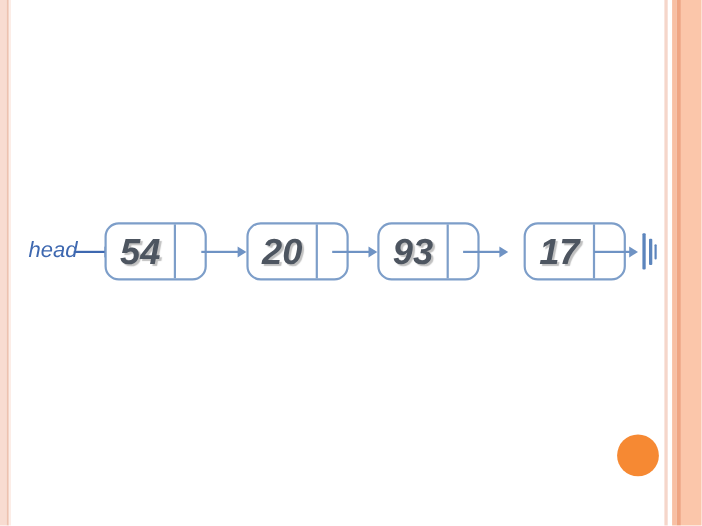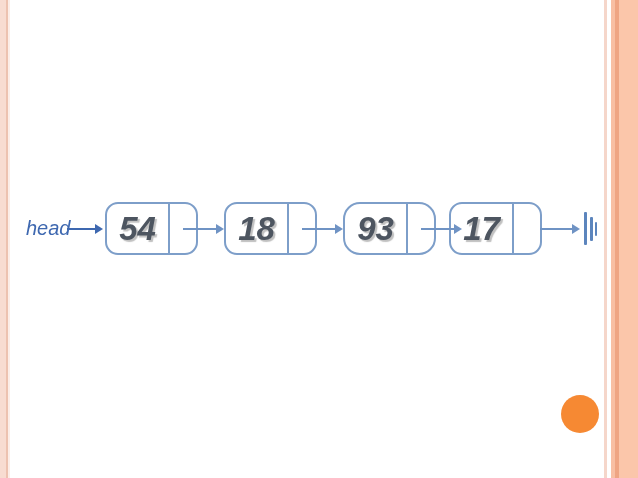--- a/index.html
+++ b/index.html
@@ -24,24 +24,24 @@
   .accent-circle{
     position:absolute;left:561px;top:395px;width:38px;height:38px;
     border-radius:50%;background:#f68933;
   }
   
   .node{
     position:absolute;top:202px;width:93px;height:53px;
     border:2px solid #7d9ec9;border-radius:13px;background:#ffffff;
     box-sizing:border-box;
   }
-  .node-1{left:105px;}
+  .node-1{left:95px;}
   .node-2{left:224px;}
-  .node-3{left:343px;border-radius:17px;}
-  .node-4{left:449px;text-align:center;}
+  .node-3{left:343px;}
+  .node-4{left:476px;text-align:center;}
   .node-divider{
     position:absolute;left:61px;top:0;width:2px;height:49px;background:#7d9ec9;
   }
   .node-value{
     position:absolute;left:0;top:0;width:61px;height:49px;
     display:flex;align-items:center;justify-content:center;
     font-size:33px;font-weight:bold;color:#4d5560;
     text-shadow:2px 2px 1px rgba(140,140,140,0.55);
   }
   .head-label{
@@ -83,21 +83,21 @@
   <div class="accent-circle"></div>
 
   <span class="head-label">head</span>
   <div class="arrow head-arrow"></div>
 
   <div class="node node-1">
     <span class="node-value">54</span>
     <div class="node-divider"></div>
   </div>
   <div class="node node-2">
-    <span class="node-value">18</span>
+    <span class="node-value">20</span>
     <div class="node-divider"></div>
   </div>
   <div class="node node-3">
     <span class="node-value">93</span>
     <div class="node-divider"></div>
   </div>
   <div class="node node-4">
     <span class="node-value">17</span>
     <div class="node-divider"></div>
   </div>

